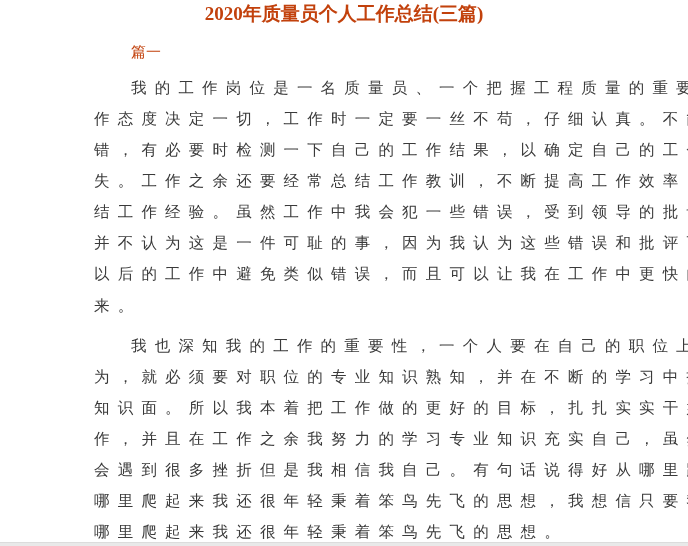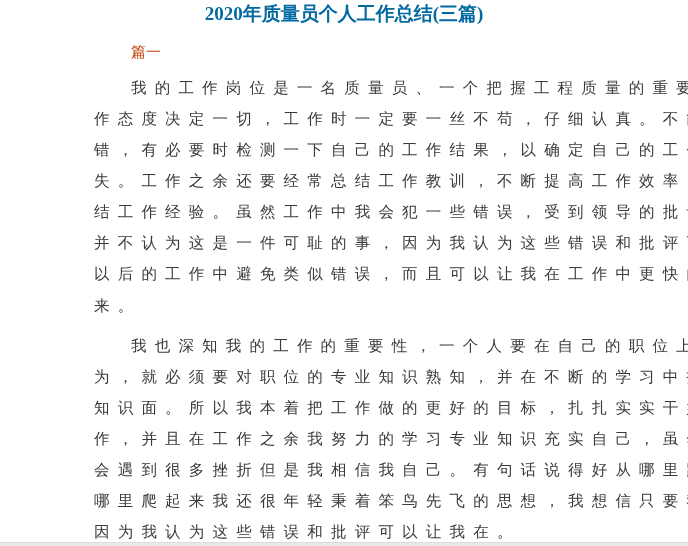--- a/index.html
+++ b/index.html
@@ -14,21 +14,21 @@
       overflow: hidden;
       font-family: "DejaVu Serif", "Liberation Serif", serif;
       color: #333333;
     }
     .doc-title {
       position: absolute;
       left: 0;
       top: 2px;
       width: 688px;
       text-align: center;
-      color: #0369a1;
+      color: #c2410c;
       font-weight: bold;
       font-size: 19px;
       line-height: 24px;
       font-family: "Liberation Serif", "DejaVu Serif", serif;
     }
     .section-heading {
       position: absolute;
       left: 131px;
       top: 42px;
       font-size: 15px;
@@ -71,16 +71,16 @@
   <div class="line" style="top:233px">并不认为这是一件可耻的事，因为我认为这些错误和批评可以让我在</div>
   <div class="line" style="top:264px">以后的工作中避免类似错误，而且可以让我在工作中更快的成长起</div>
   <div class="line" style="top:296px">来。</div>
 
   <div class="line indent" style="top:336px">我也深知我的工作的重要性，一个人要在自己的职位上有所作</div>
   <div class="line" style="top:367px">为，就必须要对职位的专业知识熟知，并在不断的学习中拓宽自己的</div>
   <div class="line" style="top:398px">知识面。所以我本着把工作做的更好的目标，扎扎实实干好本职工</div>
   <div class="line" style="top:429px">作，并且在工作之余我努力的学习专业知识充实自己，虽然在工作上</div>
   <div class="line" style="top:460px">会遇到很多挫折但是我相信我自己。有句话说得好从哪里跌倒、就从</div>
   <div class="line" style="top:491px">哪里爬起来我还很年轻秉着笨鸟先飞的思想，我想信只要我付出的比</div>
-  <div class="line" style="top:522px">因为我认为这些错误和批评可以让我在。</div>
+  <div class="line" style="top:522px">哪里爬起来我还很年轻秉着笨鸟先飞的思想。</div>
 
   <div class="bottom-bar"></div>
 </div>
 
 </body></html>

